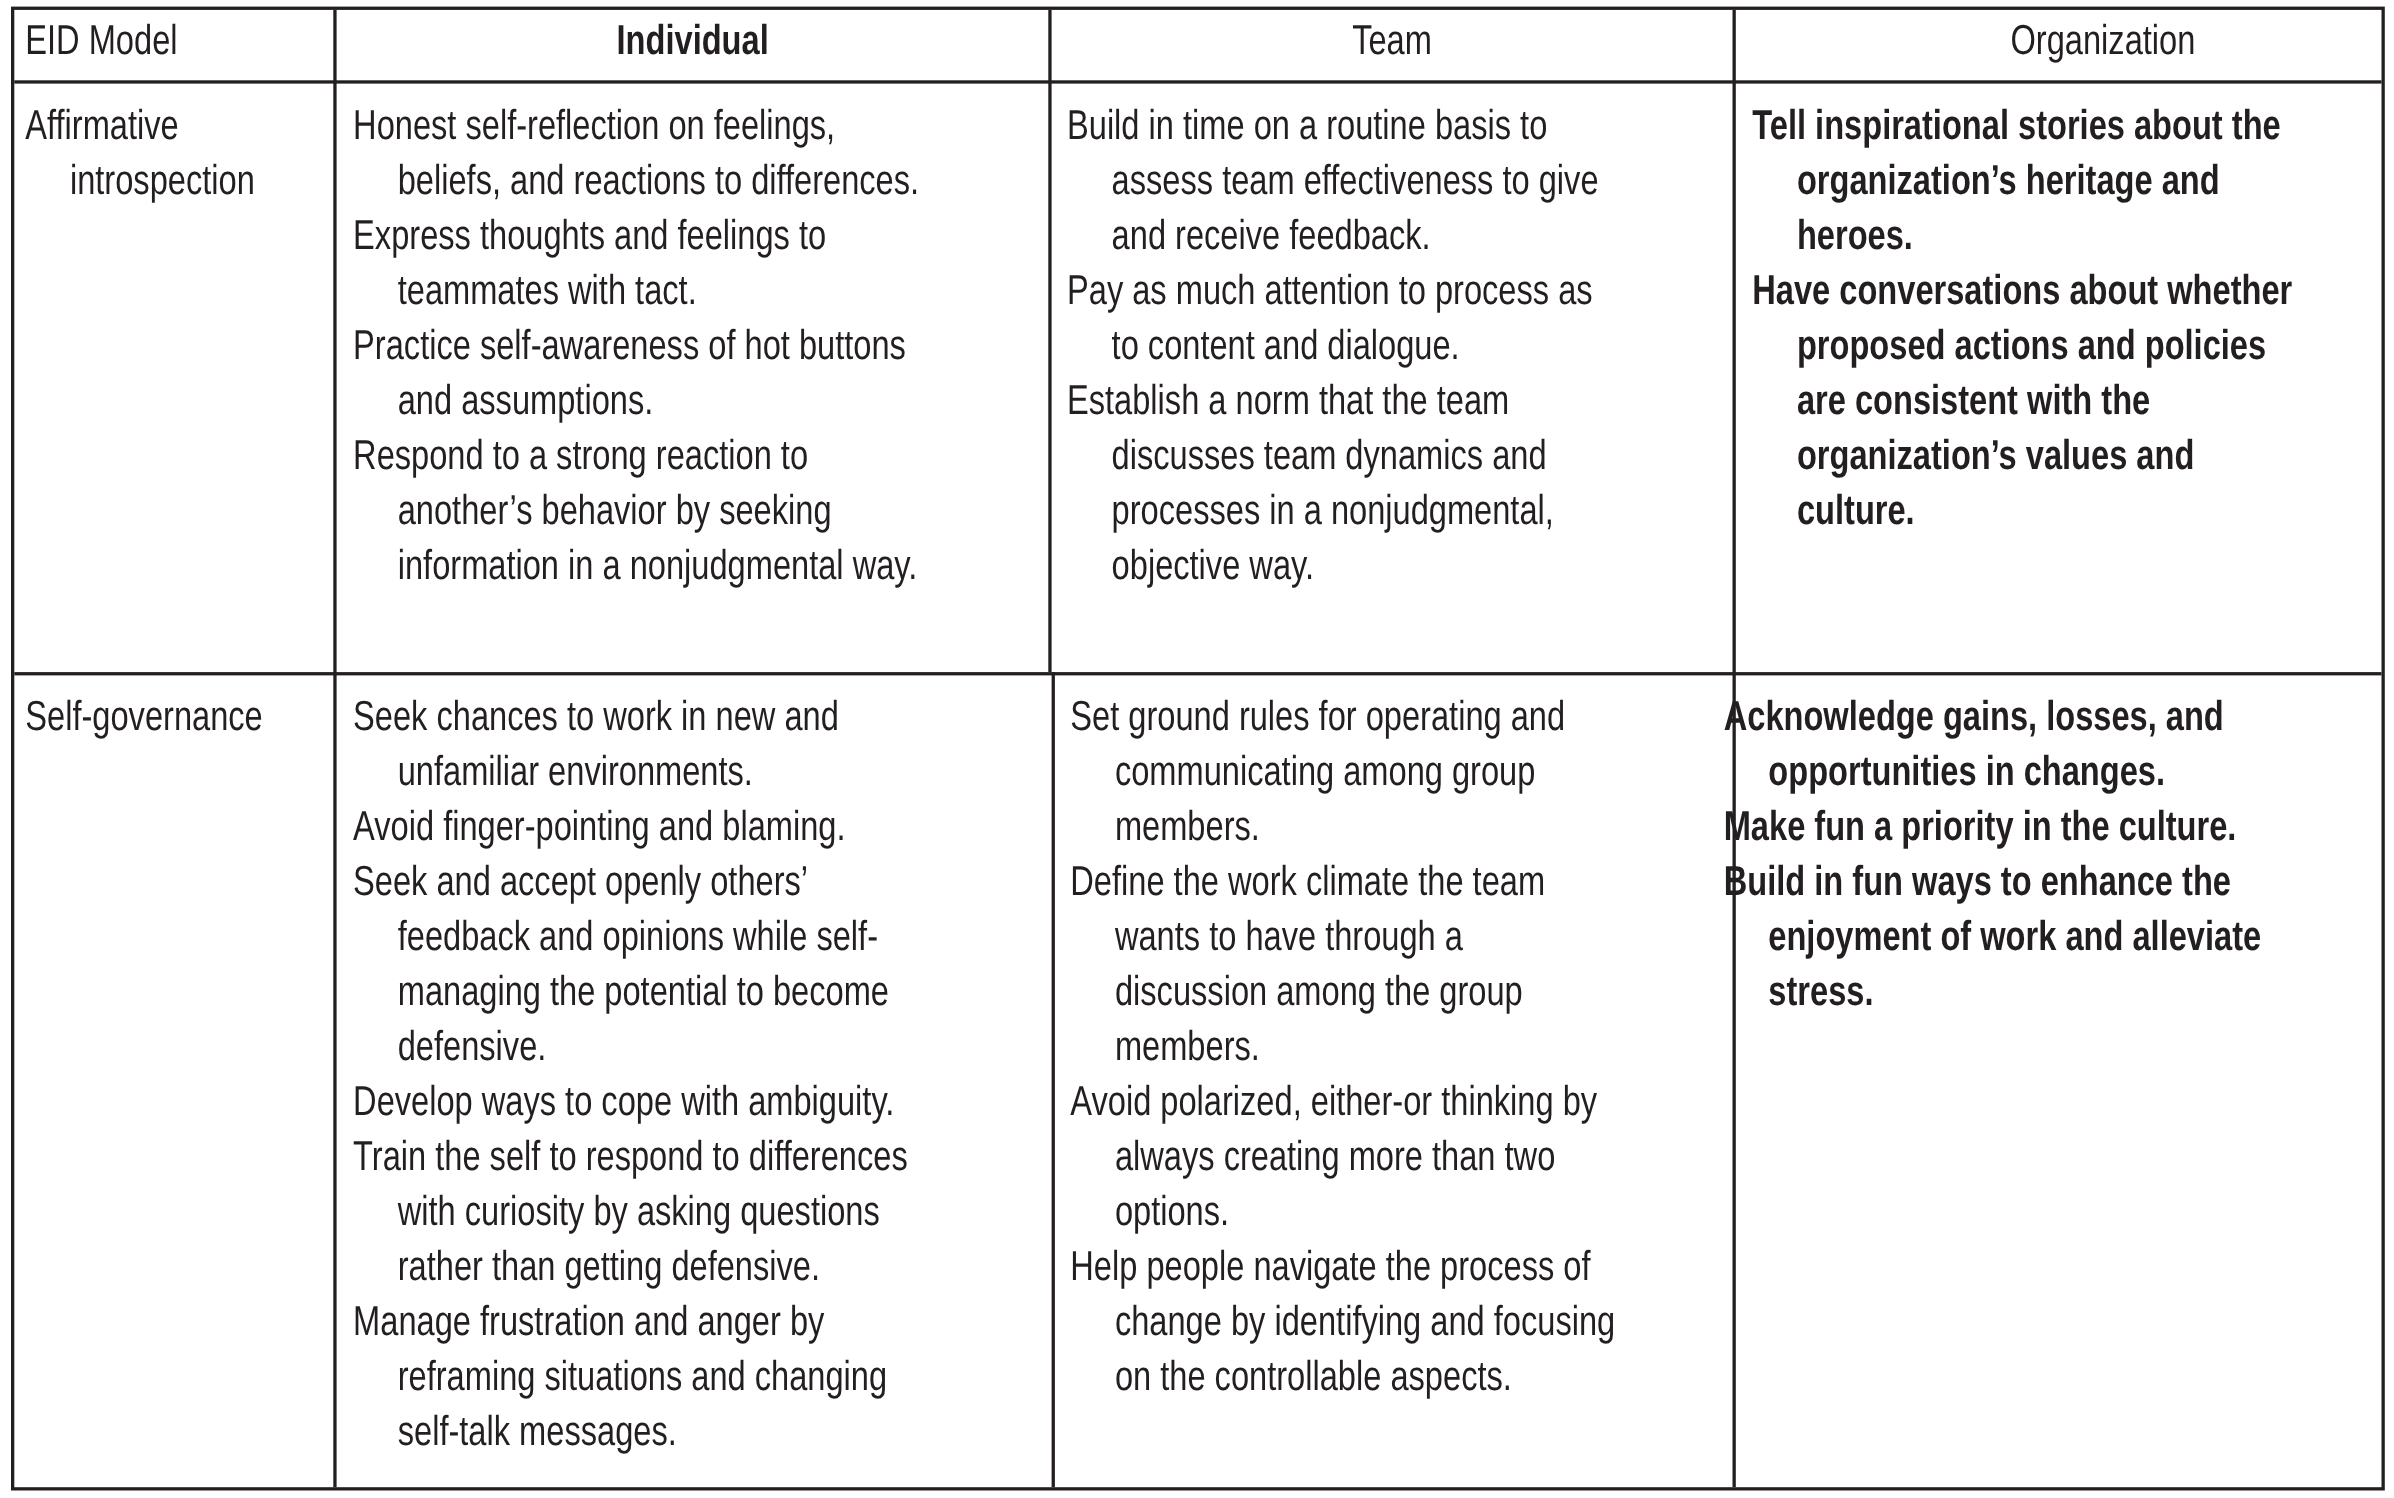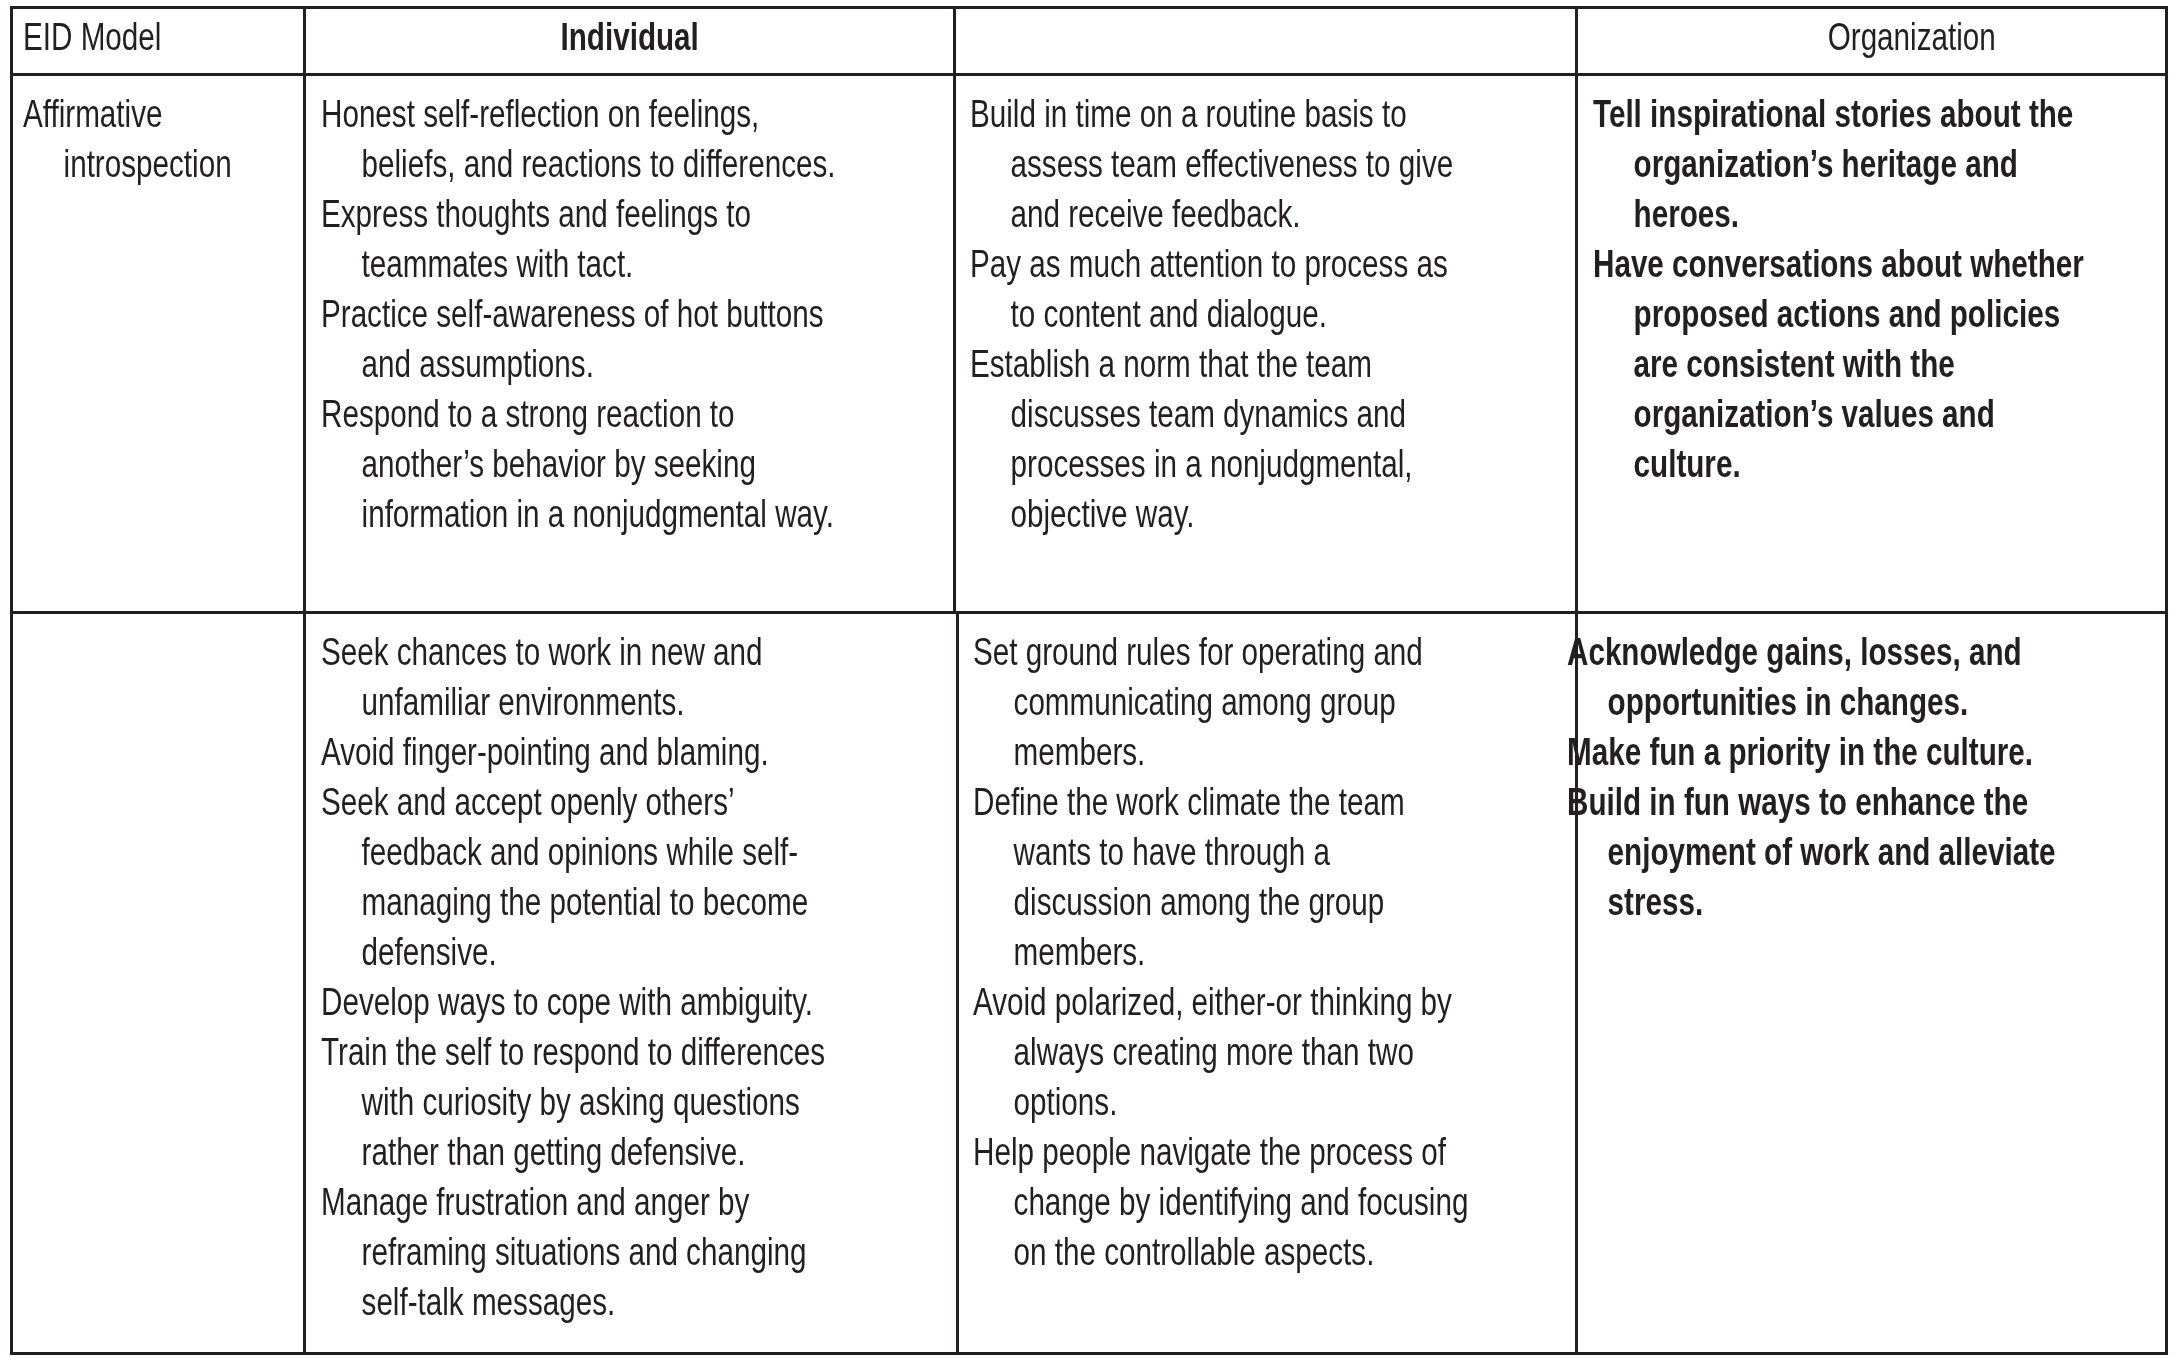--- a/index.html
+++ b/index.html
@@ -29,20 +29,23 @@
   <div class="vline" style="left:1562px; height:1343px;"></div>
 
   <div class="hline" style="top:64px;"></div>
   <div class="hline" style="top:602px;"></div>
 
   <div class="cell hdr" style="left:0; top:8px; width:232px; text-align:left; padding-left:10px;">
     <span style="transform-origin:left center;">EID Model</span>
   </div>
   <div class="cell hdr" style="left:293px; top:8px; width:647px;font-weight:bold;">
     <span>Individual</span>
+  </div>
+  <div class="cell hdr" style="left:943px; top:8px; width:619px;">
+    <span>Team</span>
   </div>
   <div class="cell hdr" style="left:1565px; top:8px; width:590px;margin-left:39px;">
     <span>Organization</span>
   </div>
 
   <div class="cell" style="left:10px; top:80px; width:280px;">
     <div class="txt">
       <span class="entry">
         <span class="l">Affirmative</span>
         <span class="l cont">introspection</span>
@@ -102,20 +105,25 @@
       <span class="entry">
         <span class="l">Have conversations about whether</span>
         <span class="l cont">proposed actions and policies</span>
         <span class="l cont">are consistent with the</span>
         <span class="l cont">organization’s values and</span>
         <span class="l cont">culture.</span>
       </span>
     </div>
   </div>
 
+  <div class="cell" style="left:10px; top:618px; width:280px;">
+    <div class="txt">
+      <span class="l">Self-governance</span>
+    </div>
+  </div>
 
   <div class="cell" style="left:308px; top:618px; width:630px;">
     <div class="txt">
       <span class="entry">
         <span class="l">Seek chances to work in new and</span>
         <span class="l cont">unfamiliar environments.</span>
       </span>
       <span class="entry">
         <span class="l">Avoid finger-pointing and blaming.</span>
       </span>

